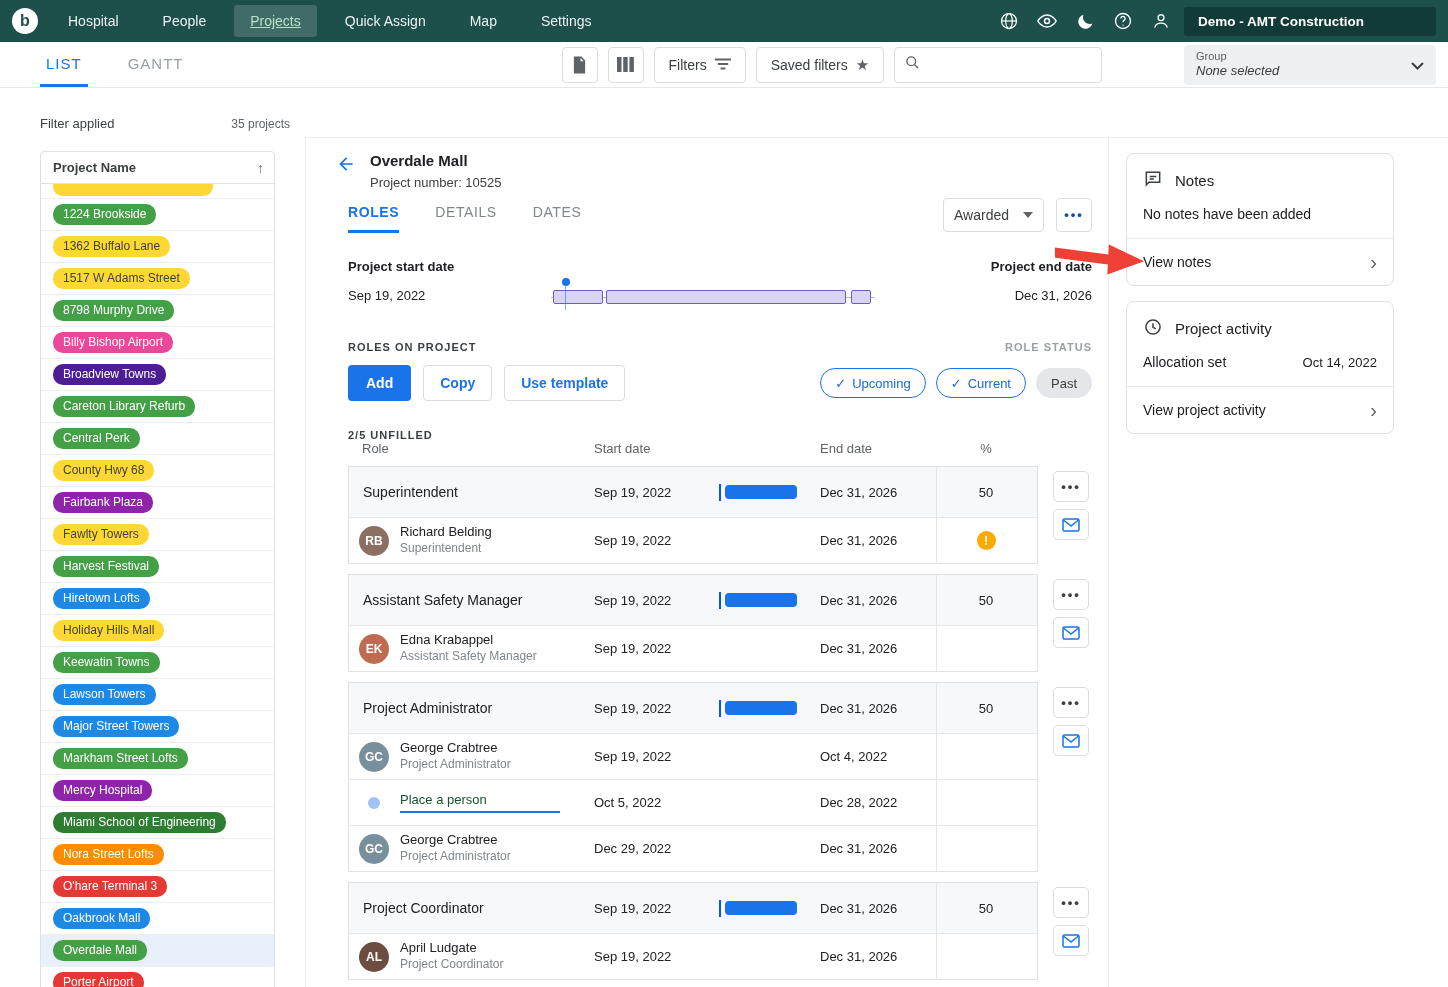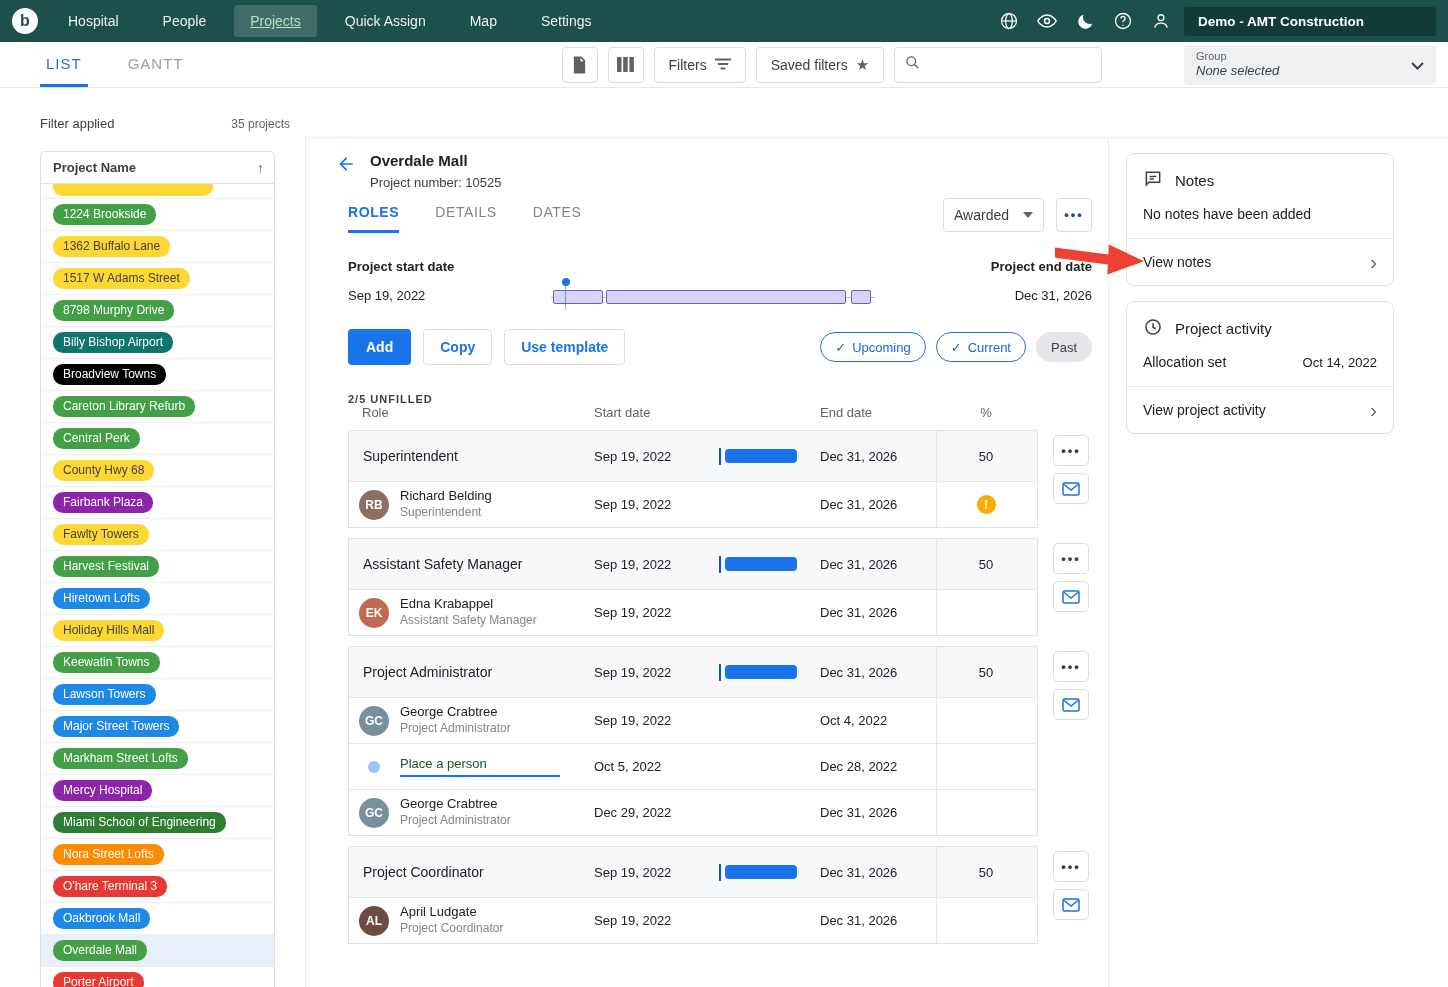--- a/index.html
+++ b/index.html
@@ -288,24 +288,24 @@
           <div class="proj-row">
             <span class="pill" style="background: rgb(253, 216, 53); color: rgb(66, 66, 66);">1362 Buffalo Lane</span>
           </div>
           <div class="proj-row">
             <span class="pill" style="background: rgb(253, 216, 53); color: rgb(66, 66, 66);">1517 W Adams Street</span>
           </div>
           <div class="proj-row">
             <span class="pill" style="background: rgb(67, 160, 71); color: rgb(255, 255, 255);">8798 Murphy Drive</span>
           </div>
           <div class="proj-row">
-            <span class="pill" style="background: #0f766e; color: rgb(255, 255, 255);">Billy Bishop Airport</span>
-          </div>
-          <div class="proj-row">
-            <span class="pill" style="background: #000000; color: rgb(255, 255, 255);">Broadview Towns</span>
+            <span class="pill" style="background: #ec4899; color: rgb(255, 255, 255);">Billy Bishop Airport</span>
+          </div>
+          <div class="proj-row">
+            <span class="pill" style="background: #4c1d95; color: rgb(255, 255, 255);">Broadview Towns</span>
           </div>
           <div class="proj-row">
             <span class="pill" style="background: rgb(67, 160, 71); color: rgb(255, 255, 255);">Careton Library Refurb</span>
           </div>
           <div class="proj-row">
             <span class="pill" style="background: rgb(67, 160, 71); color: rgb(255, 255, 255);">Central Perk</span>
           </div>
           <div class="proj-row">
             <span class="pill" style="background: rgb(253, 216, 53); color: rgb(66, 66, 66);">County Hwy 68</span>
           </div>
@@ -407,20 +407,24 @@
           <div class="tl-seg s3"></div>
           <div class="tl-stem"></div>
           <div class="tl-dot"></div>
         </div>
         <div class="tl-right">
           <div class="tl-label">Project end date</div>
           <div class="tl-date">Dec 31, 2026</div>
         </div>
       </div>
 
+      <div class="roles-labels">
+        <span class="sec-label">ROLES ON PROJECT</span>
+        <span class="sec-label right">ROLE STATUS</span>
+      </div>
 
       <div class="roles-controls">
         <button class="btn-add">Add</button>
         <button class="btn-outline">Copy</button>
         <button class="btn-outline">Use template</button>
         <div class="chips">
             <div class="chip chip-on">
               <span class="chk">✓</span>
               <span>Upcoming</span>
             </div>

